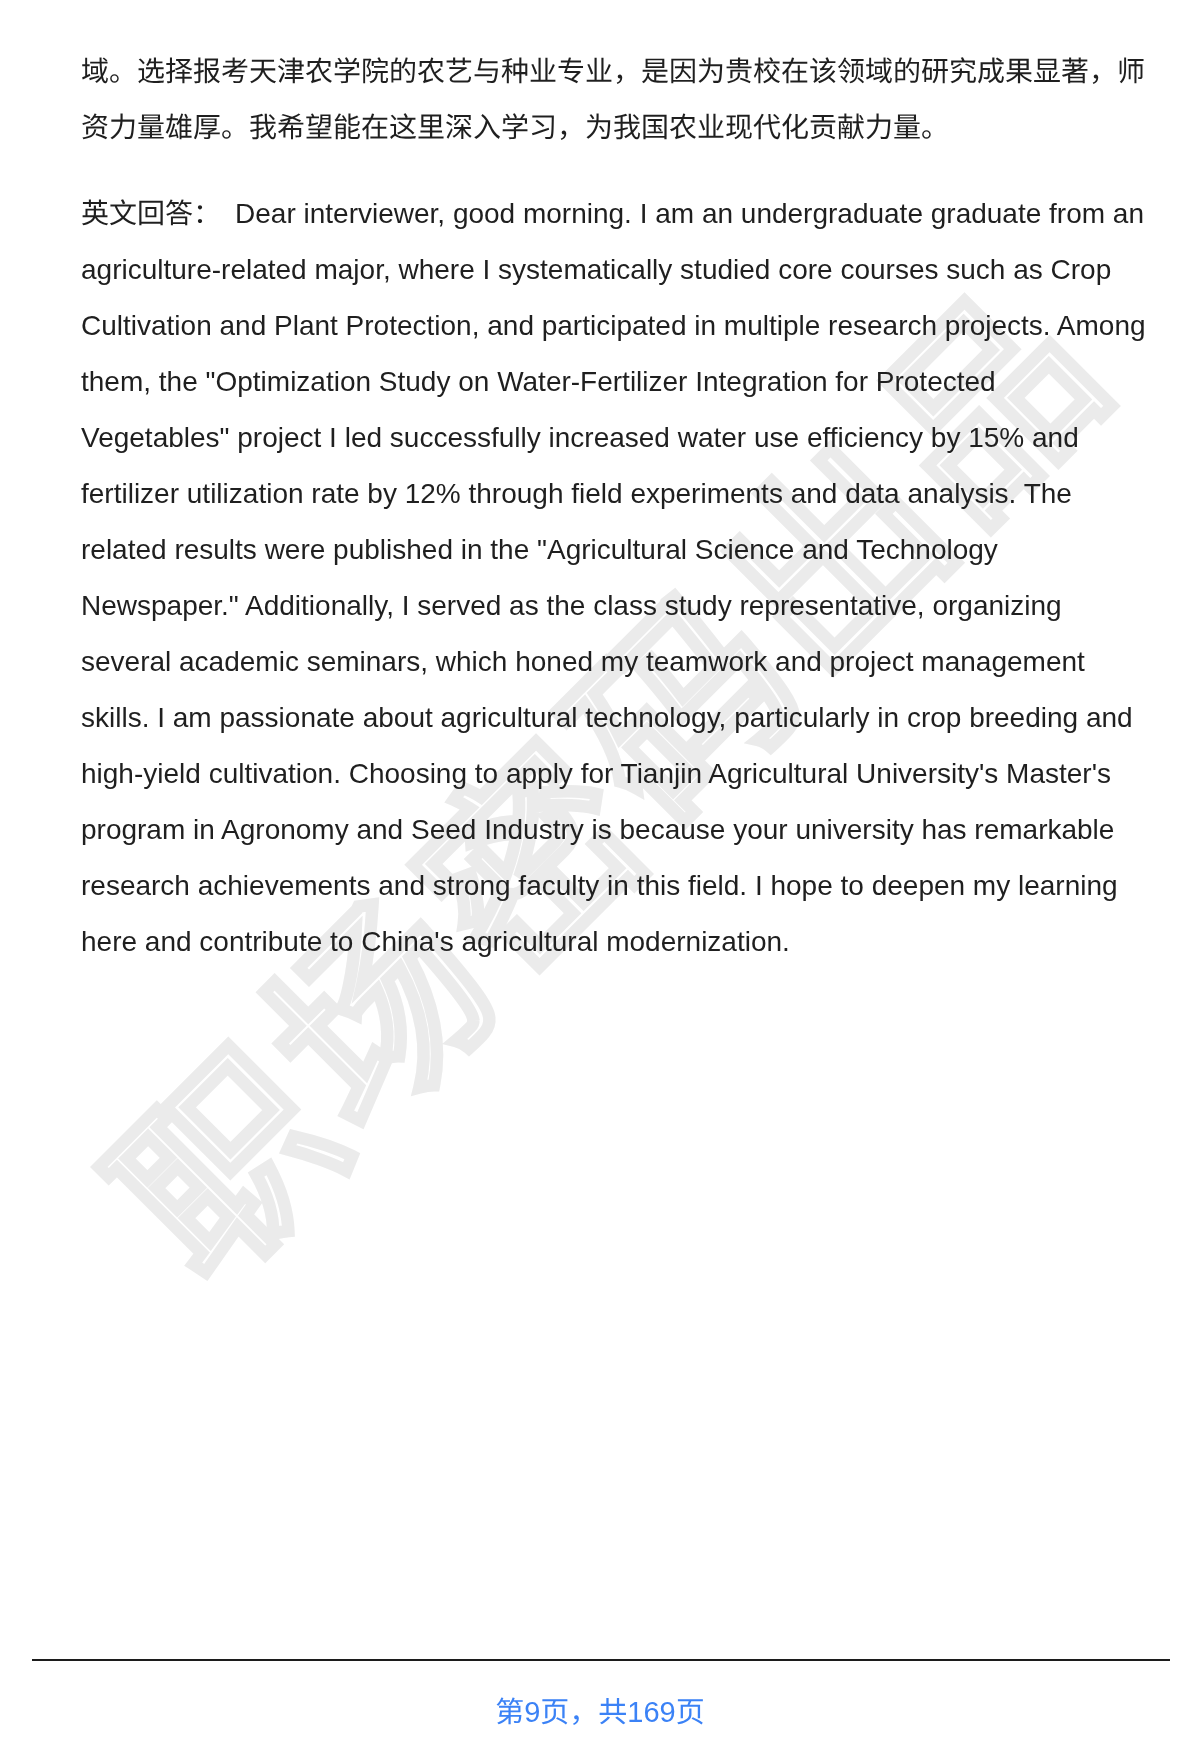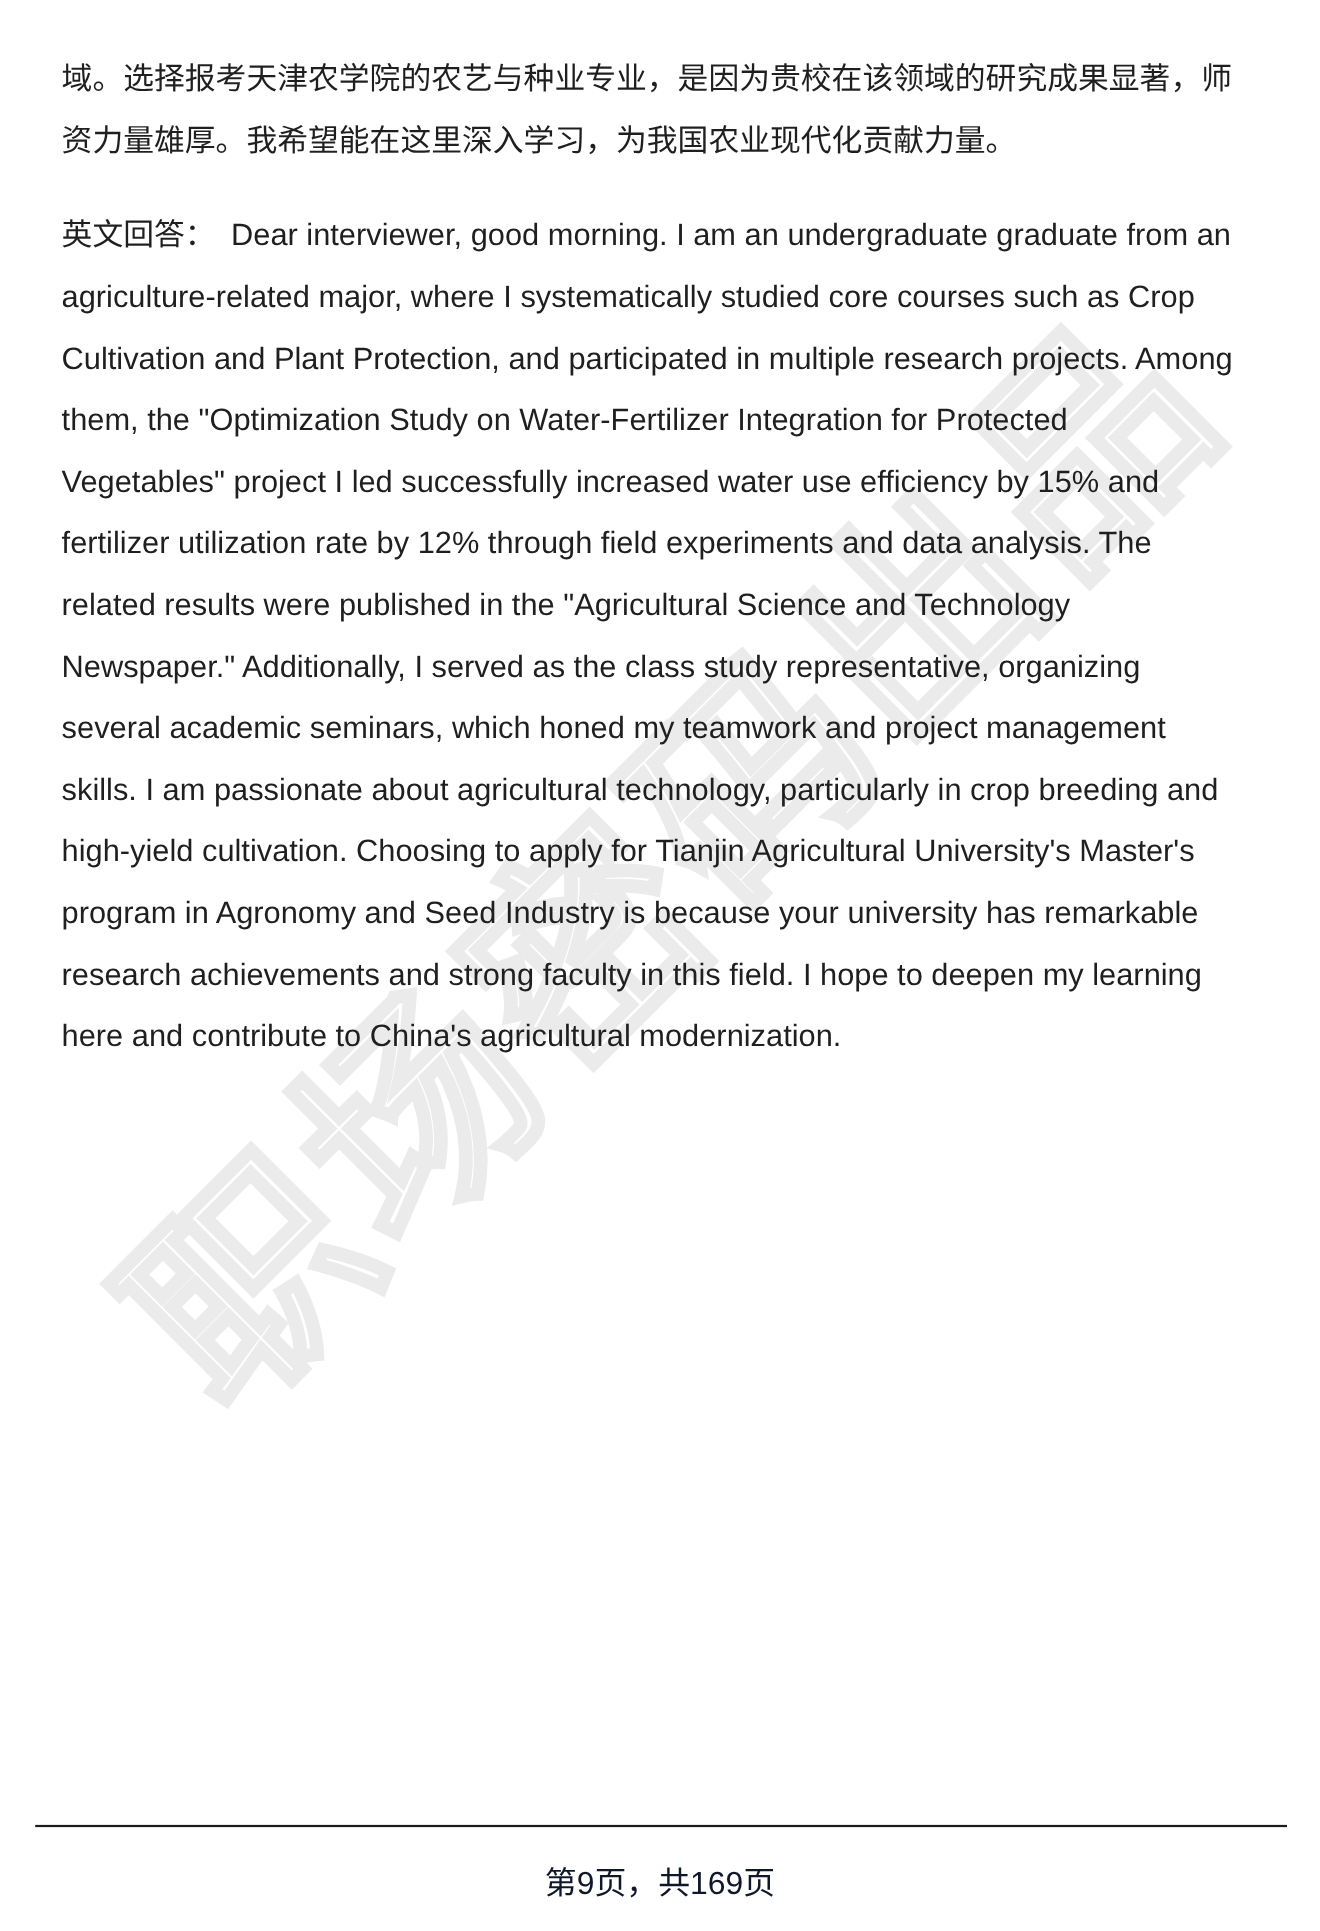--- a/index.html
+++ b/index.html
@@ -28,21 +28,21 @@
     white-space: nowrap;
     color: transparent;
     -webkit-text-stroke: 6px #ebebeb;
     z-index: 0;
     pointer-events: none;
     user-select: none;
   }
   
   .content {
     position: absolute;
-    left: 56px;
+    left: 81px;
     top: 44px;
     width: 1069px;
     z-index: 1;
     font-size: 28px;
     line-height: 56px;
     color: #1f1f1f;
     text-align: left;
   }
   .content p {
     margin: 0 0 30px 0;
@@ -65,21 +65,21 @@
     border-top: 2px solid #1c1c1c;
     z-index: 1;
   }
   .page-indicator {
     position: absolute;
     left: 0;
     top: 1688px;
     width: 100%;
     text-align: center;
     font-size: 29px;
-    color: #0f172a;
+    color: #3b82f6;
     z-index: 1;
   }
 </style>
 </head>
 <body>
 
 <div class="page">
 
   <div class="watermark">职场密码出品</div>
 

